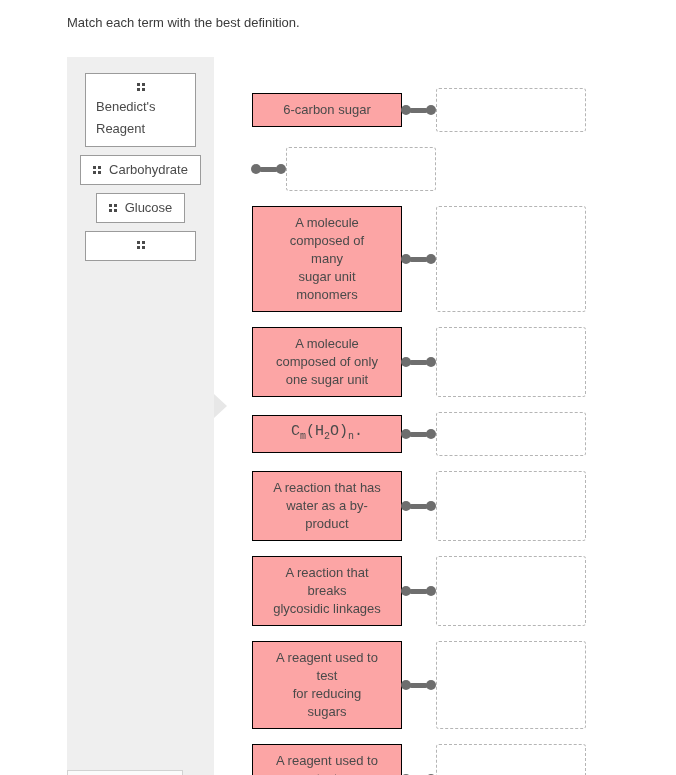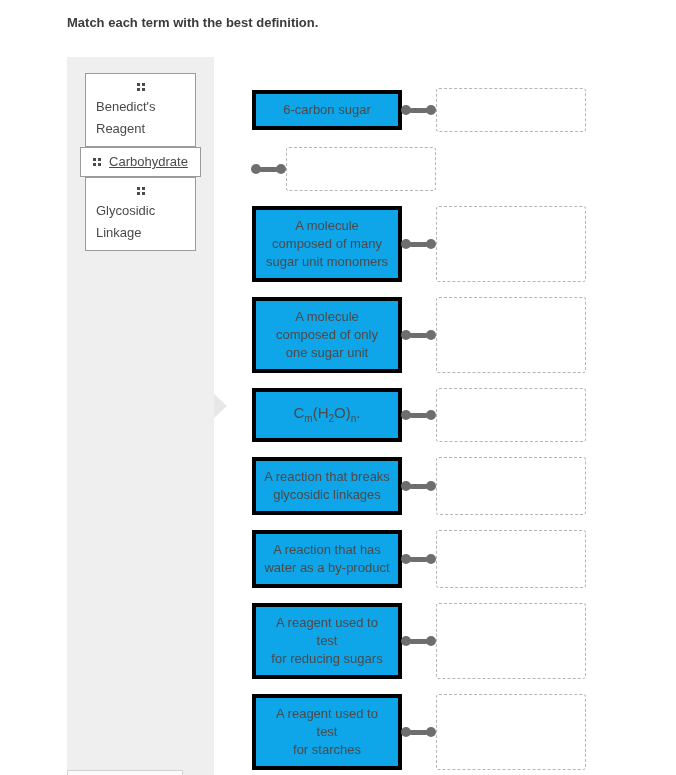--- a/index.html
+++ b/index.html
@@ -7,21 +7,21 @@
   body {
     background: #ffffff;
     font-family: "Liberation Sans", sans-serif;
     color: #4a4a4a;
     position: relative;
   }
   .title {
     position: absolute;
     left: 67px; top: 15px;
     font-size: 13px;
-    font-weight: bold;
+    font-weight: normal;
     color: #3b3b3b;
   }
   .board {
     position: absolute;
     left: 67px; top: 57px;
     display: flex;
     min-height: 700px;
   }
   
   .terms-panel {
@@ -30,21 +30,21 @@
     padding: 16px 18px;
     display: flex;
     flex-direction: column;
     align-items: center;
   }
   .term {
     background: #ffffff;
     border: 1px solid #9b9b9b;
     color: #4a4a4a;
     font-size: 13px;
-    margin-bottom: 0;
+    margin-bottom: 8px;
     cursor: move;
   }
   .term-block {
     width: 100%;
     padding: 3px 10px 6px 10px;
   }
   .term-block .handle-row {
     height: 19px;
     display: flex;
     align-items: center;
@@ -55,21 +55,21 @@
     text-align: left;
     line-height: 22px;
     white-space: pre-line;
   }
   .term-inline {
     display: inline-flex;
     align-items: center;
     padding: 3px 12px;
     width: auto;
   }
-  .term-inline .term-label { line-height: 22px; white-space: nowrap; text-decoration: underline; }
+  .term-inline .term-label { line-height: 22px; white-space: nowrap; }
   .handle {
     display: inline-grid;
     grid-template-columns: 3px 3px;
     grid-template-rows: 3px 3px;
     gap: 2px;
   }
   .term-inline .handle { margin-right: 8px; }
   .handle i { background: #4a4a4a; display: block; }
   
   .panel-chevron {
@@ -92,35 +92,35 @@
     align-items: stretch;
     min-height: 44px;
   }
   .def-cell {
     width: 150px;
     display: flex;
     align-items: center;
   }
   .def-box {
     width: 150px;
-    background: #0ea5e9;
-    border: 4px solid #000000;
-    padding: 7px 8px;
+    background: #fca5a5;
+    border: 1px solid #000000;
+    padding: 7px 20px;
     text-align: center;
     font-size: 13px;
     line-height: 18px;
     display: flex;
     flex-direction: column;
     justify-content: center;
   }
   .def-text { white-space: pre-line; }
   .def-formula {
-    font-family: Liberation Sans, sans-serif;
+    font-family: Liberation Mono, monospace;
     font-size: 15px;
-    line-height: 25px;
+    line-height: 16px;
     margin-top: 1px;
   }
   .def-formula sub { font-size: 10px; }
   .connector {
     width: 35px;
     align-self: center;
     display: flex;
     align-items: center;
     justify-content: space-between;
     margin-left: -1px;
@@ -179,32 +179,39 @@
     <span class="handle">
           <i></i>
           <i></i>
           <i></i>
           <i></i>
         </span>
     <span class="term-label">Carbohydrate</span>
   </div>
 
 
+  <div class="term term-inline">
+    <span class="handle">
+          <i></i>
+          <i></i>
+          <i></i>
+          <i></i>
+        </span>
+    <span class="term-label">Glucose</span>
+  </div>
 
   <div class="term term-block">
     <span class="handle-row">
       <span class="handle">
             <i></i>
             <i></i>
             <i></i>
             <i></i>
           </span>
     </span>
-    <span class="term-label">Glycosidic
-Linkage</span>
   </div>
 
 
 
 
 </div>
   <div class="panel-chevron"></div>
   <div class="rows" id="rows">
   <div class="row">
     <div class="def-cell">
@@ -274,52 +281,52 @@
       <span class="c-dot"></span>
           <span class="c-bar"></span>
           <span class="c-dot"></span>
     </div>
     <div class="drop-zone"></div>
   </div>
 
   <div class="row">
     <div class="def-cell">
       <div class="def-box">
+        <span class="def-text">A reaction that has
+water as a by-product</span>
+
+      </div>
+    </div>
+    <div class="connector">
+      <span class="c-dot"></span>
+          <span class="c-bar"></span>
+          <span class="c-dot"></span>
+    </div>
+    <div class="drop-zone"></div>
+  </div>
+
+  <div class="row">
+    <div class="def-cell">
+      <div class="def-box">
         <span class="def-text">A reaction that breaks
 glycosidic linkages</span>
 
       </div>
     </div>
     <div class="connector">
       <span class="c-dot"></span>
           <span class="c-bar"></span>
           <span class="c-dot"></span>
     </div>
     <div class="drop-zone"></div>
   </div>
 
   <div class="row">
     <div class="def-cell">
       <div class="def-box">
-        <span class="def-text">A reaction that has
-water as a by-product</span>
-
-      </div>
-    </div>
-    <div class="connector">
-      <span class="c-dot"></span>
-          <span class="c-bar"></span>
-          <span class="c-dot"></span>
-    </div>
-    <div class="drop-zone"></div>
-  </div>
-
-  <div class="row">
-    <div class="def-cell">
-      <div class="def-box">
         <span class="def-text">A reagent used to test
 for reducing sugars</span>
 
       </div>
     </div>
     <div class="connector">
       <span class="c-dot"></span>
           <span class="c-bar"></span>
           <span class="c-dot"></span>
     </div>

